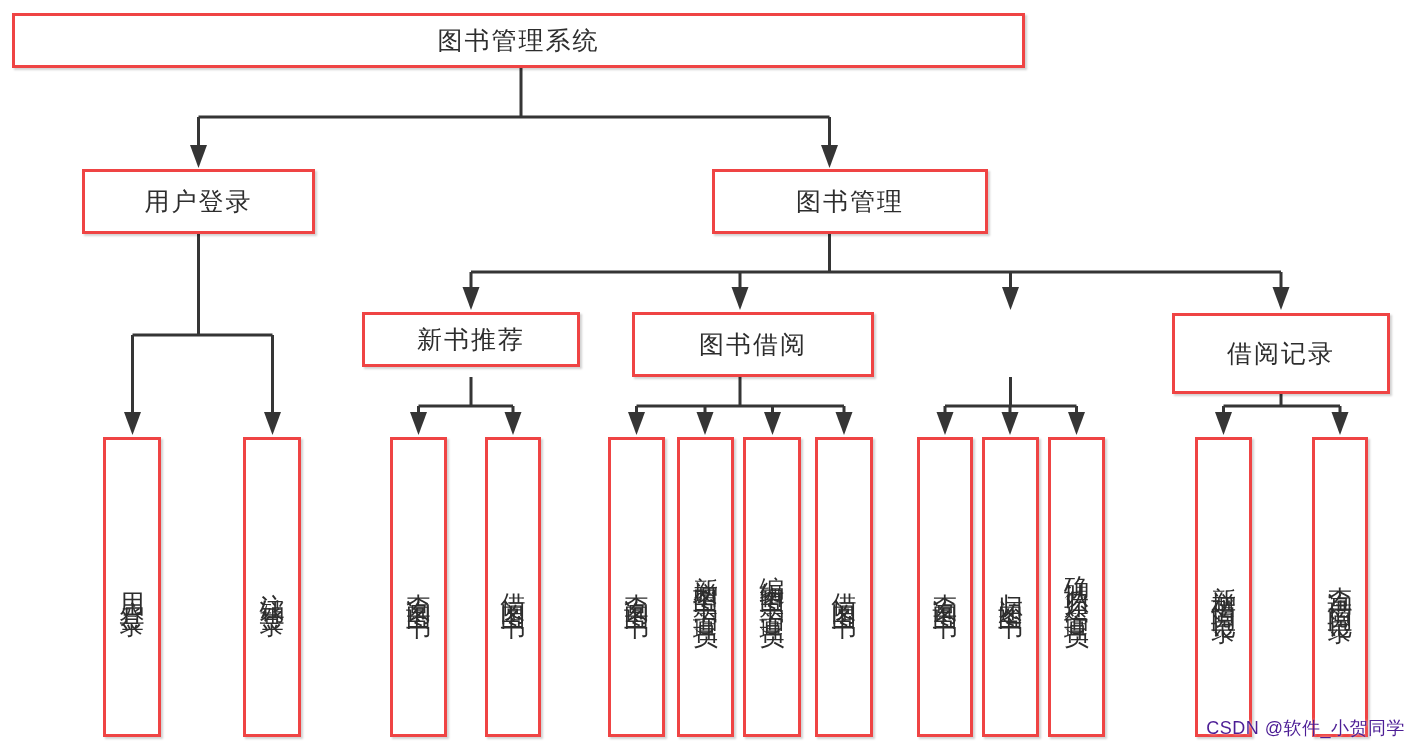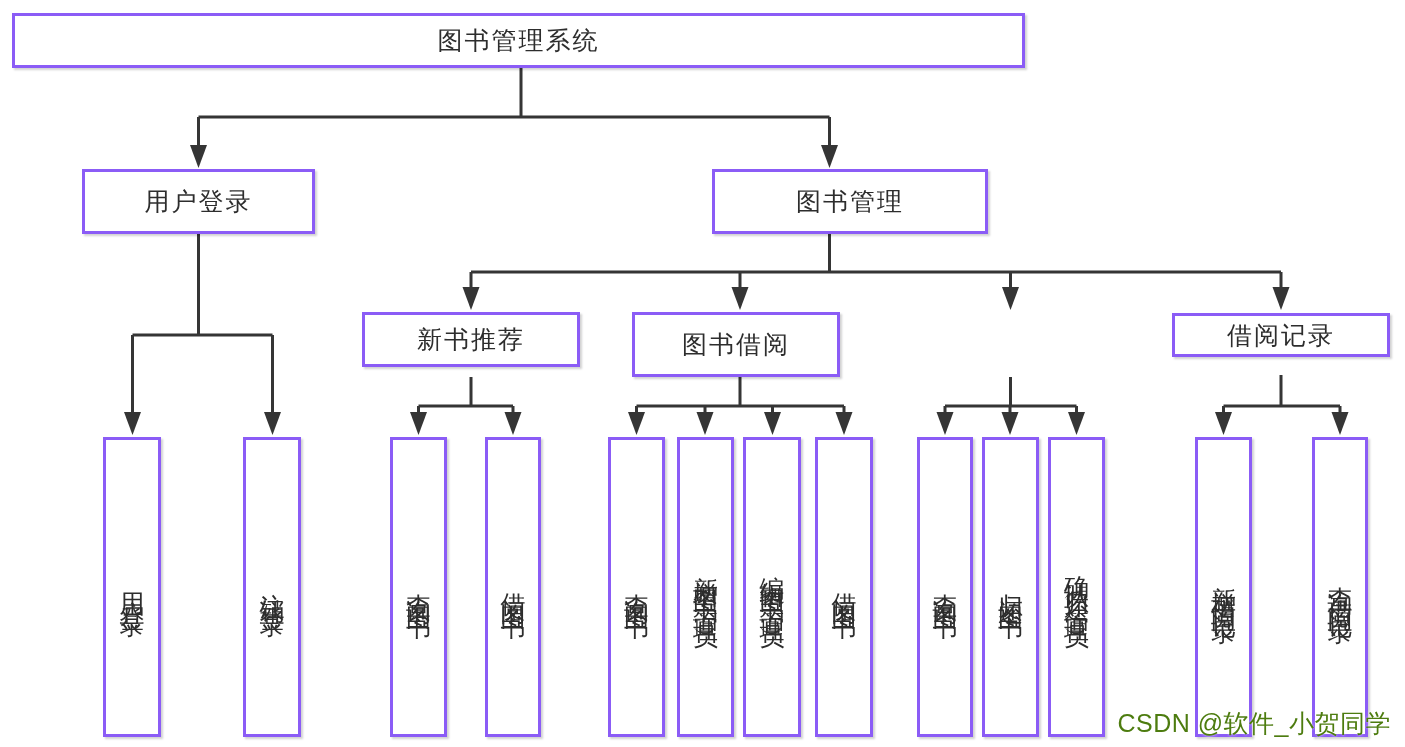--- a/index.html
+++ b/index.html
@@ -13,21 +13,21 @@
   }
   .connectors {
     position: absolute;
     left: 0; top: 0;
     z-index: 0;
   }
   .node {
     position: absolute;
     box-sizing: border-box;
     background: #ffffff;
-    border: 3px solid #8b5cf6;
+    border: 3px solid #ef4444;
     color: #2d2d2d;
     display: flex;
     align-items: center;
     justify-content: center;
     z-index: 1;
     box-shadow: 2px 2px 2px rgba(0,0,0,0.18);
     font-family: Liberation Serif, serif;
   }
   .hbox {
     font-size: 25px;
@@ -35,25 +35,25 @@
     white-space: nowrap;
   }
   .vbox {
     writing-mode: vertical-rl;
     font-size: 25px;
     letter-spacing: 7px;
     line-height: 1;
   }
   .watermark {
     position: absolute;
-    right: 14px;
+    right: 0;
     bottom: 7px;
-    font-size: 25px;
+    font-size: 18px;
     letter-spacing: 0.5px;
-    color: #4d7c0f;
+    color: #4c1d95;
     text-shadow: 0 0 3px rgba(255,255,255,0.9);
     z-index: 10;
     white-space: nowrap;
   }
 </style>
 </head>
 <body>
 
 <div class="canvas">
 
@@ -99,22 +99,22 @@
       <polygon points="1331.5,412 1348.5,412 1340,435"></polygon>
     </g>
   </svg>
 
   <div class="node hbox" style="left:12px;top:13px;width:1013px;height:55px">图书管理系统</div>
 
   <div class="node hbox" style="left:82px;top:169px;width:233px;height:65px">用户登录</div>
   <div class="node hbox" style="left:712px;top:169px;width:276px;height:65px">图书管理</div>
 
   <div class="node hbox" style="left:362px;top:312px;width:218px;height:55px">新书推荐</div>
-  <div class="node hbox" style="left:632px;top:312px;width:208px;height:65px">图书借阅</div>
-  <div class="node hbox" style="left:1172px;top:313px;width:218px;height:44px">借阅记录</div>
+  <div class="node hbox" style="left:632px;top:312px;width:242px;height:65px">图书借阅</div>
+  <div class="node hbox" style="left:1172px;top:313px;width:218px;height:81px">借阅记录</div>
 
   <div class="node vbox" style="left:103px;top:437px;width:58px;height:300px">用户登录</div>
   <div class="node vbox" style="left:243px;top:437px;width:58px;height:300px">注销登录</div>
 
   <div class="node vbox" style="left:390px;top:437px;width:57px;height:300px">查询图书</div>
   <div class="node vbox" style="left:485px;top:437px;width:56px;height:300px">借阅图书</div>
 
   <div class="node vbox" style="left:608px;top:437px;width:57px;height:300px">查询图书</div>
   <div class="node vbox" style="left:677px;top:437px;width:57px;height:300px">新增图书（管理员）</div>
   <div class="node vbox" style="left:743px;top:437px;width:58px;height:300px">编辑图书（管理员）</div>

